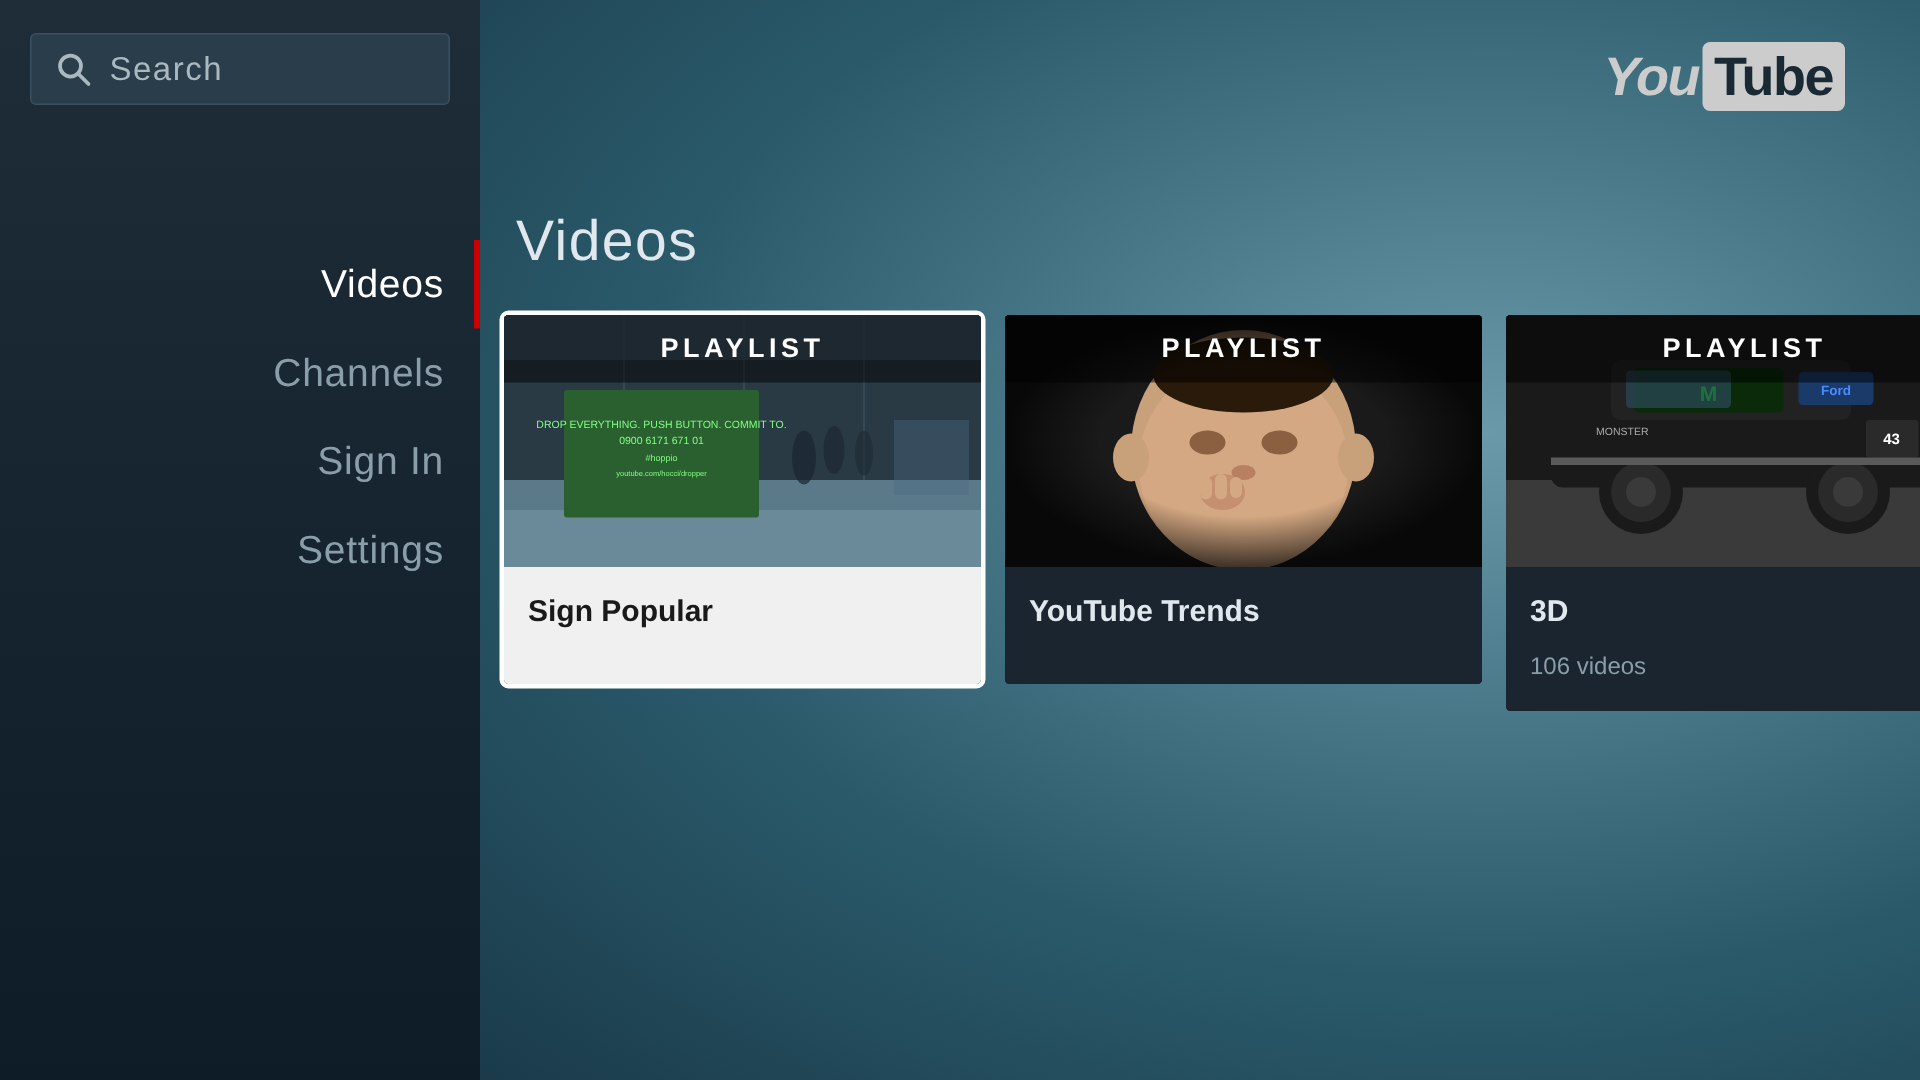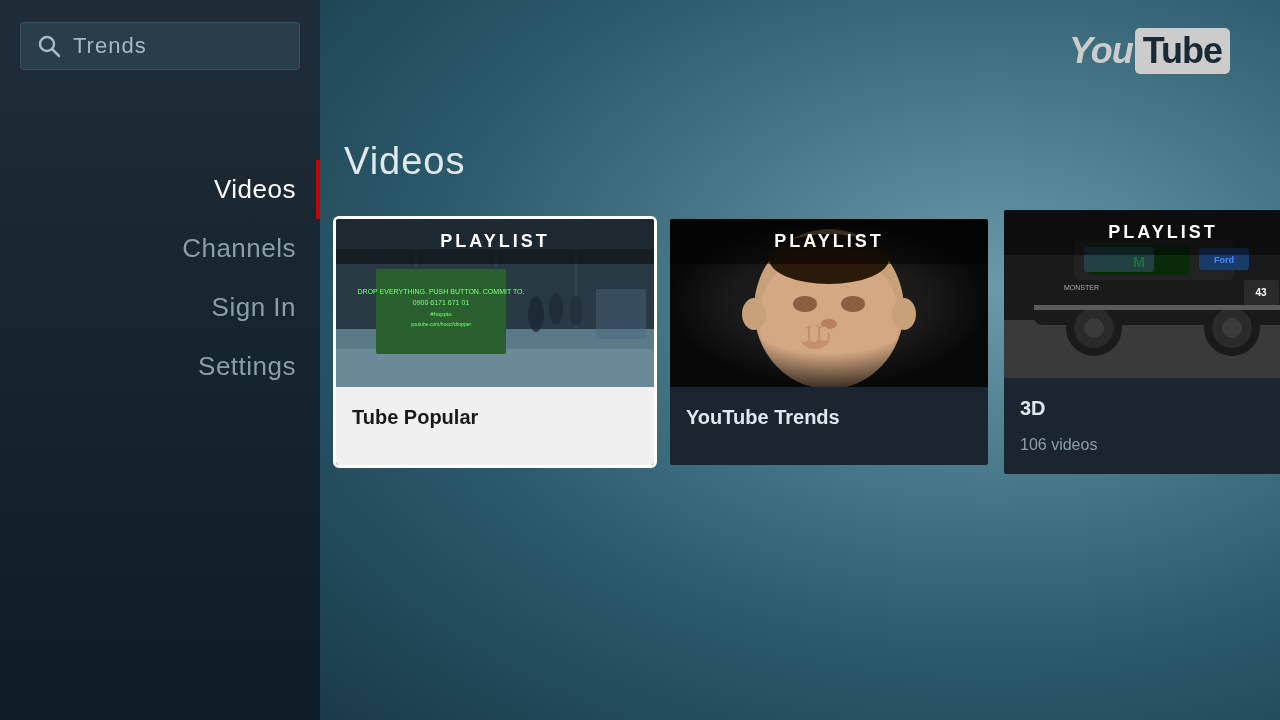--- a/index.html
+++ b/index.html
@@ -161,21 +161,21 @@
     }
 
     
     .cards-container {
       position: absolute;
       top: 210px;
       left: 16px;
       right: 0;
       display: flex;
       gap: 16px;
-      align-items: center;
+      align-items: flex-start;
     }
 
     
     .video-card {
       width: 318px;
       background: #0a1520;
       border-radius: 3px;
       overflow: hidden;
       flex-shrink: 0;
       cursor: pointer;
@@ -261,21 +261,21 @@
 
   <div class="sidebar">
 
     <div class="search-bar">
       <div class="search-icon-wrapper">
         <svg class="search-icon-svg" viewBox="0 0 24 24" fill="none">
           <circle cx="10" cy="10" r="7" stroke="#aab8c0" stroke-width="2.5"></circle>
           <line x1="15.5" y1="15.5" x2="22" y2="22" stroke="#aab8c0" stroke-width="2.5" stroke-linecap="round"></line>
         </svg>
       </div>
-      <span class="search-text">Trends</span>
+      <span class="search-text">Search</span>
     </div>
 
     <nav class="nav-items">
       <div class="nav-item active">Videos</div>
       <div class="nav-item">Channels</div>
       <div class="nav-item">Sign In</div>
       <div class="nav-item">Settings</div>
     </nav>
 
   </div>
@@ -317,21 +317,21 @@
 
             <ellipse cx="200" cy="95" rx="8" ry="18" fill="#1a2530" opacity="0.7"></ellipse>
             <ellipse cx="220" cy="90" rx="7" ry="16" fill="#1a2530" opacity="0.6"></ellipse>
             <ellipse cx="240" cy="92" rx="6" ry="15" fill="#1a2530" opacity="0.5"></ellipse>
 
             <rect x="260" y="70" width="50" height="50" fill="#4a6a80" opacity="0.4"></rect>
           </svg>
           <div class="playlist-label">PLAYLIST</div>
         </div>
         <div class="card-info light">
-          <div class="card-title dark-text">Tube Popular</div>
+          <div class="card-title dark-text">Sign Popular</div>
         </div>
       </div>
 
       <div class="video-card">
         <div class="card-thumbnail">
           
           <svg width="318" height="168" viewBox="0 0 318 168" xmlns="http://www.w3.org/2000/svg">
 
             <rect width="318" height="168" fill="#1a1a1a"></rect>
 

